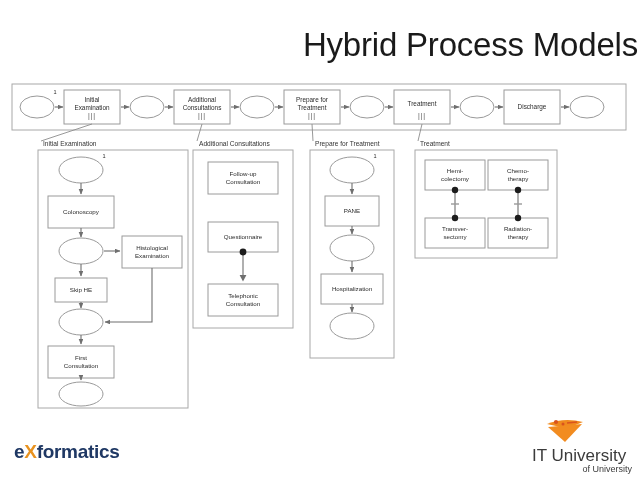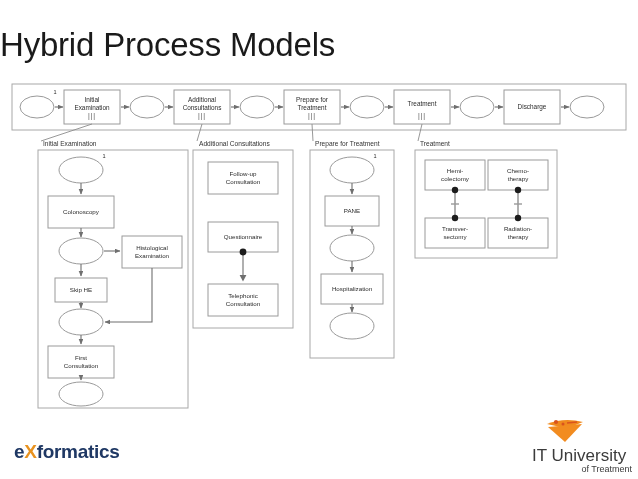--- a/index.html
+++ b/index.html
@@ -8,21 +8,21 @@
     width:638px;height:479px;
     background:#ffffff;
     font-family:"Liberation Sans", sans-serif;
     overflow:hidden;
     position:relative;
   }
   #slide{position:absolute;left:0;top:0;width:638px;height:479px;}
 
   .title{
     position:absolute;left:0;top:26px;width:638px;
-    text-align:left;
+    text-align:right;
     font-size:33px;
     font-weight:400;
     color:#1a1a1a;
     letter-spacing:-0.2px;
     font-family:"Liberation Sans", sans-serif;
   }
 
   
   svg.fig{position:absolute;left:0;top:0;overflow:visible;}
   .shape{fill:#ffffff;stroke:#9a9a9a;stroke-width:1;}
@@ -245,16 +245,16 @@
   <svg class="itu-mark" width="42" height="28" viewBox="0 0 42 28">
     <path d="M3 6 Q20 -1 39 4 Q30 8 21 10 L21 10 Z" fill="#f08a1e"></path>
     <path d="M4 9 L38 6 L21 24 Z" fill="#f28c20"></path>
     <circle cx="12" cy="4" r="2.1" fill="#d9531e"></circle>
     <circle cx="19" cy="6" r="1.5" fill="#d9531e"></circle>
     <path d="M23 5 L33 4" stroke="#d9531e" stroke-width="1.6" fill="none"></path>
   </svg>
 
   <div class="logo-itu">
     <div class="l1">IT University</div>
-    <div class="l2">of Treatment</div>
+    <div class="l2">of University</div>
   </div>
 
 </div>
 
 </body></html>

